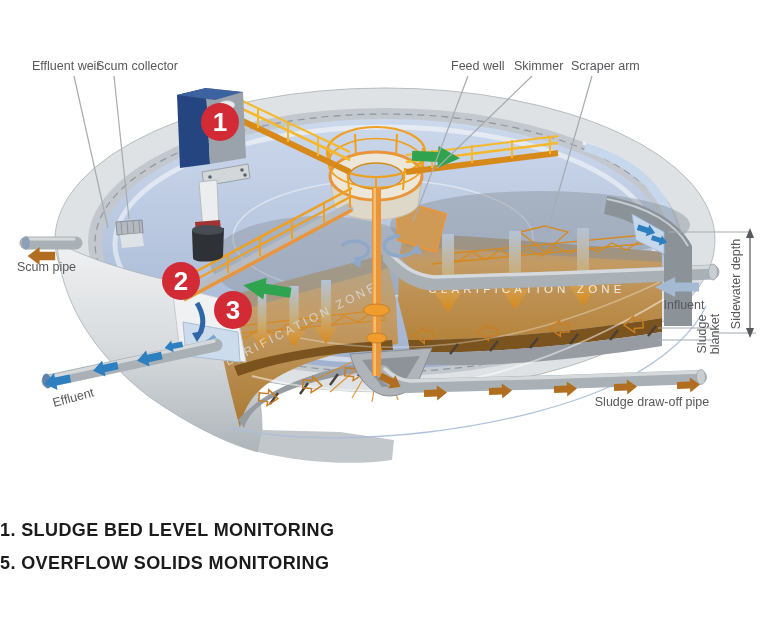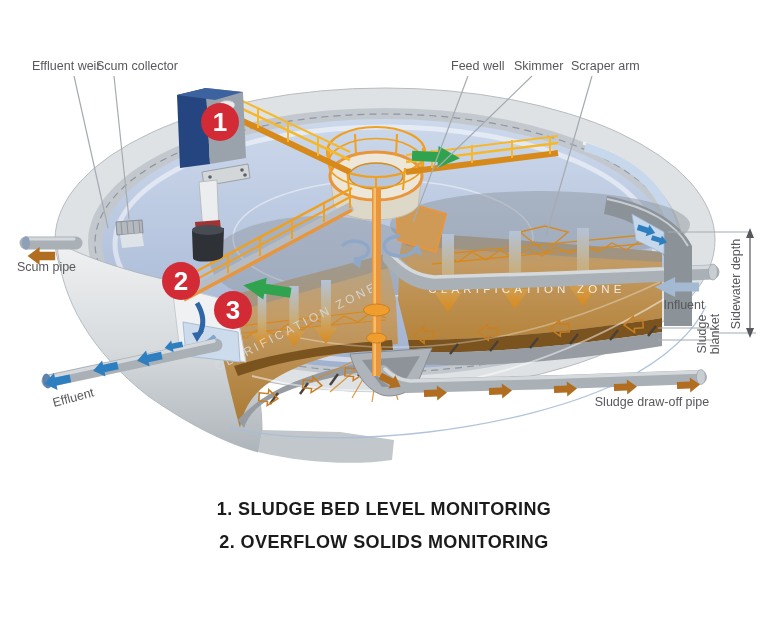--- a/index.html
+++ b/index.html
@@ -6,21 +6,21 @@
   .stage{position:relative;width:768px;height:637px;background:#ffffff;overflow:hidden;
          font-family:"Liberation Sans",sans-serif;}
   .stage svg{position:absolute;left:0;top:0;}
   .lbl{font-size:12.5px;fill:#57585b;}
   .lbl-mid{text-anchor:middle;}
   .zone-right{font-size:11.5px;letter-spacing:4.2px;fill:#f3f0e8;opacity:.95;text-anchor:middle;}
   .zone-left{font-size:12px;letter-spacing:3px;fill:#d8dadd;opacity:.88;text-anchor:middle;}
   .dim-lbl{font-size:12.5px;fill:#57585b;text-anchor:middle;}
   .marker circle{fill:#d32b36;}
   .marker text{font-size:26px;font-weight:bold;fill:#ffffff;text-anchor:middle;}
-  .legend{position:absolute;left:0;top:493px;width:768px;text-align:center;}
+  .legend{position:absolute;left:0;top:514px;width:768px;}
   .legend-line{line-height:33px;font-size:18px;font-weight:bold;color:#1b1b1b;letter-spacing:.4px;}
 </style>
 </head>
 <body>
 
 <div class="stage">
 <svg width="768" height="637" viewBox="0 0 768 637">
   <defs>
     <linearGradient id="waterGrad" x1="0" y1="0" x2="0" y2="1">
       <stop offset="0" stop-color="#ccd8eb"></stop>
@@ -330,15 +330,15 @@
     <text x="181" y="290">2</text>
   </g>
   <g class="marker">
     <circle cx="233" cy="310" r="19"></circle>
     <text x="233" y="319">3</text>
   </g>
 </svg>
 
 <div class="legend">
   <div class="legend-line">1. SLUDGE BED LEVEL MONITORING</div>
-  <div class="legend-line">2. OVERFLOW SOLIDS MONITORING</div>
+  <div class="legend-line">5. OVERFLOW SOLIDS MONITORING</div>
 </div>
 </div>
 
 </body></html>

